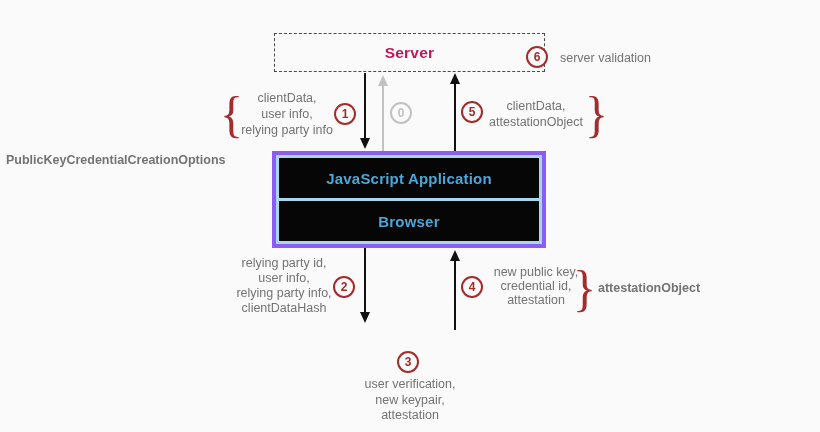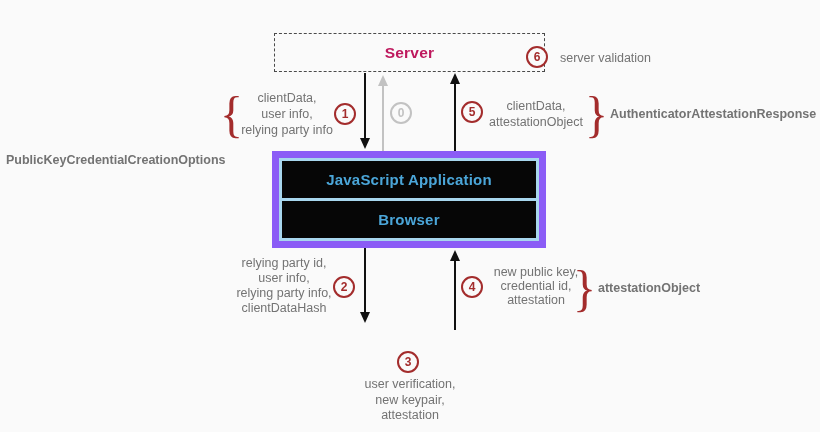--- a/index.html
+++ b/index.html
@@ -8,21 +8,21 @@
     position:relative;width:820px;height:432px;background:#FAFAFA;overflow:hidden;
   }
   
   .dashed-box{
     position:absolute;box-sizing:border-box;border:1.6px dashed #4a4a4a;
     display:flex;align-items:center;justify-content:center;
     font-weight:700;font-size:15.5px;color:#be185d;letter-spacing:.2px;
   }
   
   .app-container{
-    position:absolute;box-sizing:border-box;background:#A7D6ED;border:7px solid #8b5cf6;
+    position:absolute;box-sizing:border-box;background:#A7D6ED;border:4px solid #8b5cf6;
     display:flex;flex-direction:column;padding:3px;gap:3px;text-align:center;
   }
   .black-box{
     flex:1;background:#060606;display:flex;align-items:center;justify-content:center;
     color:#4BA6D9;font-weight:700;font-size:15px;letter-spacing:.2px;
   }
   
   .badge{
     position:absolute;width:18px;height:18px;border-radius:50%;
     border:2.5px solid #A32C2C;color:#A32C2C;background:#FAFAFA;
@@ -98,21 +98,20 @@
 
   <div class="red bold" style="left:6px;top:106px;width:216px;text-align:right;margin-top:46px;">PublicKeyCredentialCreationOptions</div>
   <div class="brace" style="left:220px;top:86px;">{</div>
   <div class="red pre" style="left:237px;top:89.5px;width:100px;">clientData,
 user info,
 relying party info</div>
 
   <div class="red pre" style="left:481px;top:97.5px;width:110px;">clientData,
 attestationObject</div>
   <div class="brace" style="left:585px;top:86px;">}</div>
-  <div class="red bold" style="left:610px;top:106px;">AuthenticatorAttestationResponse</div>
 
   <div class="red pre" style="left:224px;top:256px;width:120px;line-height:15px;">relying party id,
 user info,
 relying party info,
 clientDataHash</div>
 
   <div class="red pre" style="left:481px;top:264.5px;width:110px;line-height:14px;">new public key,
 credential id,
 attestation</div>
   <div class="brace" style="left:573px;top:260px;">}</div>

